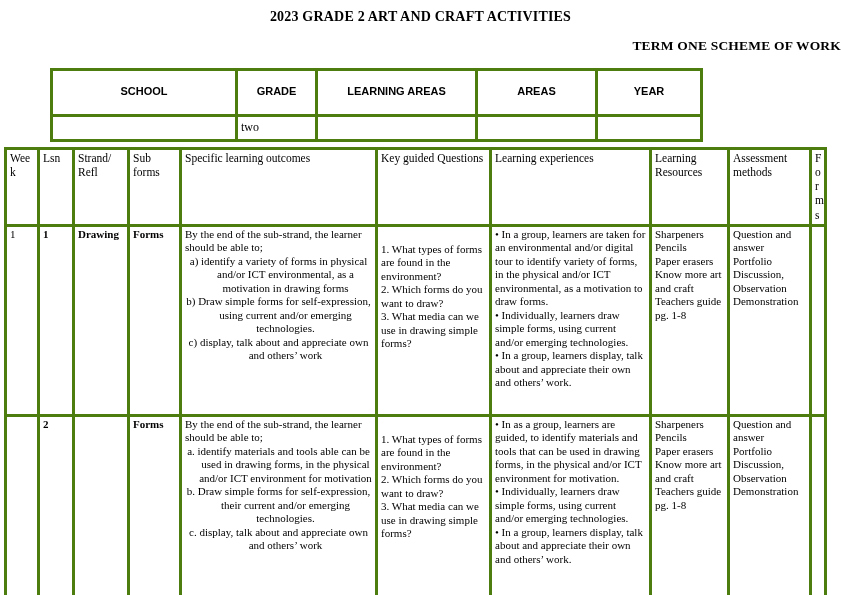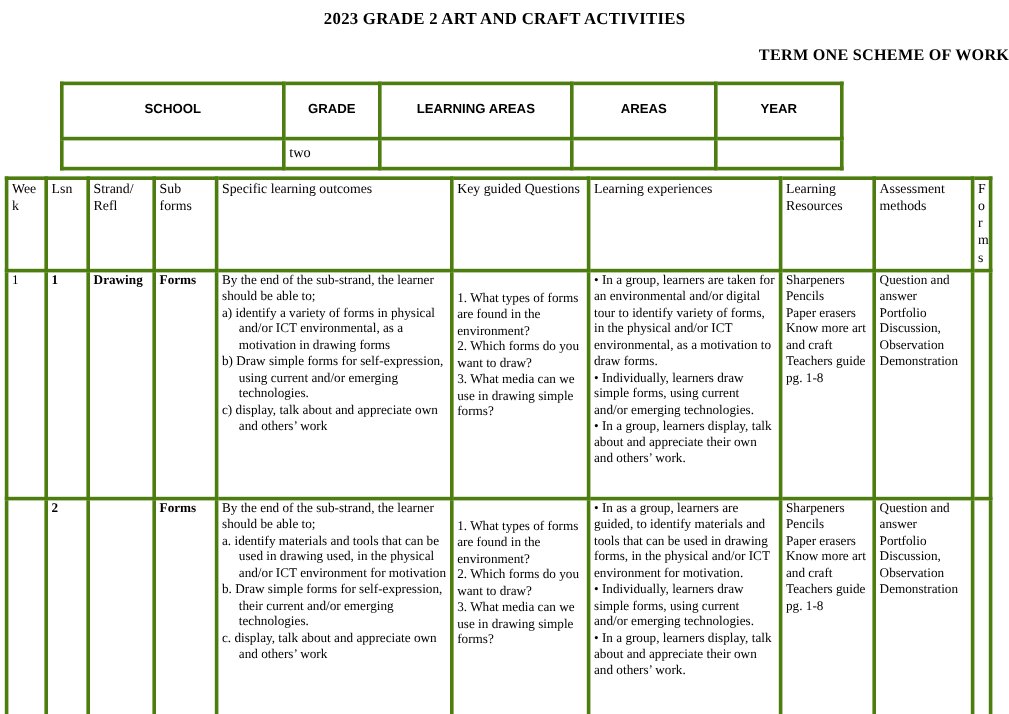--- a/index.html
+++ b/index.html
@@ -71,20 +71,21 @@
     font-size: 11.5px;
   }
   .header-row { height: 45px; }
   .body-row-0 { height: 190px; }
   .body-row-1 { height: 206px; }
   .prewrap { white-space: pre-wrap; font-family: Liberation Serif, serif; }
   .bold { font-weight: bold; }
   .hang {
     padding-left: 14px;
     text-indent: -14px;
+    text-align: center;
   }
   .cell-inquiry .inquiry-text {
     display: block;
     padding-top: 15px;
     white-space: pre-wrap;
   }
 </style>
 </head>
 <body>
 
@@ -177,21 +178,21 @@
     <td></td>
   </tr>
 
   <tr class="body-row-1">
     <td></td>
     <td class="bold">2</td>
     <td class="bold"></td>
     <td class="bold">Forms</td>
     <td>
       <div>By the end of the sub-strand, the learner should be able to;</div>
-      <div class="hang">a. identify materials and tools that can be used in drawing used, in the physical and/or ICT environment for motivation</div>
+      <div class="hang">a. identify materials and tools able can be used in drawing forms, in the physical and/or ICT environment for motivation</div>
       <div class="hang">b. Draw simple forms for self-expression, their current and/or emerging technologies.</div>
       <div class="hang">c. display, talk about and appreciate own and others’ work</div>
     </td>
     <td class="cell-inquiry">
       <span class="inquiry-text">1. What types of forms are found in the environment?
 2. Which forms do you want to draw?
 3. What media can we use in drawing simple forms?</span>
     </td>
     <td class="prewrap">• In as a group, learners are guided, to identify materials and tools that can be used in drawing forms, in the physical and/or ICT environment for motivation.
 • Individually, learners draw simple forms, using current and/or emerging technologies.

